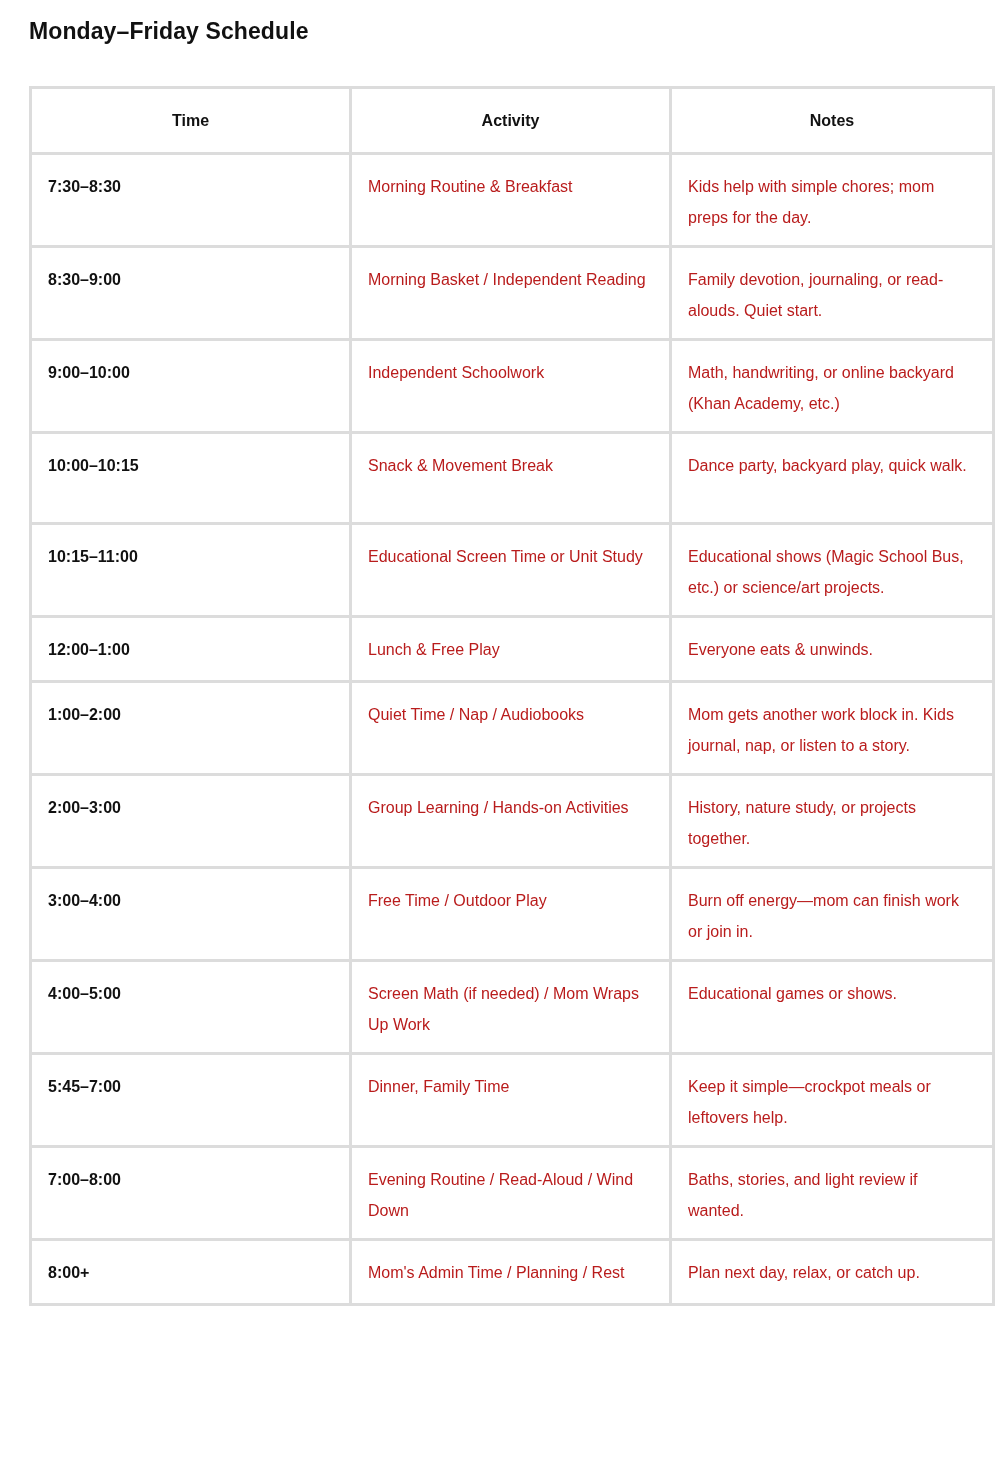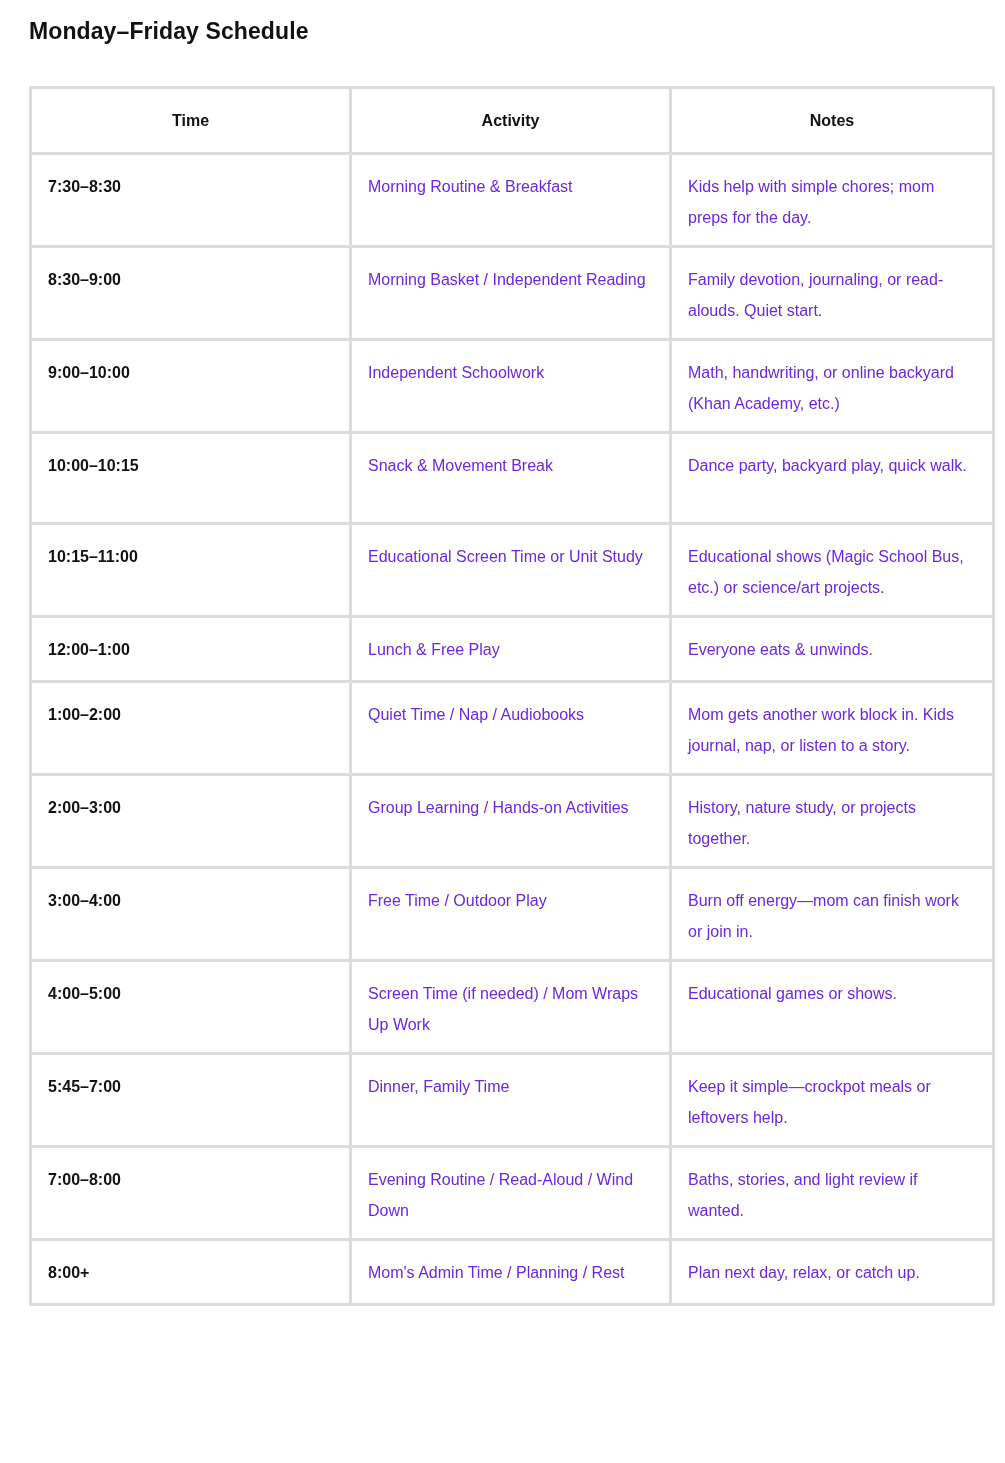--- a/index.html
+++ b/index.html
@@ -50,21 +50,21 @@
       font-weight: bold;
       text-align: center;
       vertical-align: middle;
       color: #111111;
       padding: 0 16px;
     }
     table.schedule td {
       font-size: 16px;
       line-height: 31px;
       padding: 16px 16px 12px 16px;
-      color: #6d28d9;
+      color: #b91c1c;
     }
     table.schedule td.time {
       font-weight: bold;
       color: #111111;
     }
     tr.row-tall td { height: 91px; }
     tr.row-short td { height: 65px; }
   </style>
 </head>
 <body>
@@ -125,21 +125,21 @@
       <td>Group Learning / Hands-on Activities</td>
       <td>History, nature study, or projects together.</td>
     </tr>
     <tr class="row-tall">
       <td class="time">3:00–4:00</td>
       <td>Free Time / Outdoor Play</td>
       <td>Burn off energy—mom can finish work or join in.</td>
     </tr>
     <tr class="row-tall">
       <td class="time">4:00–5:00</td>
-      <td>Screen Time (if needed) / Mom Wraps Up Work</td>
+      <td>Screen Math (if needed) / Mom Wraps Up Work</td>
       <td>Educational games or shows.</td>
     </tr>
     <tr class="row-tall">
       <td class="time">5:45–7:00</td>
       <td>Dinner, Family Time</td>
       <td>Keep it simple—crockpot meals or leftovers help.</td>
     </tr>
     <tr class="row-tall">
       <td class="time">7:00–8:00</td>
       <td>Evening Routine / Read-Aloud / Wind Down</td>

